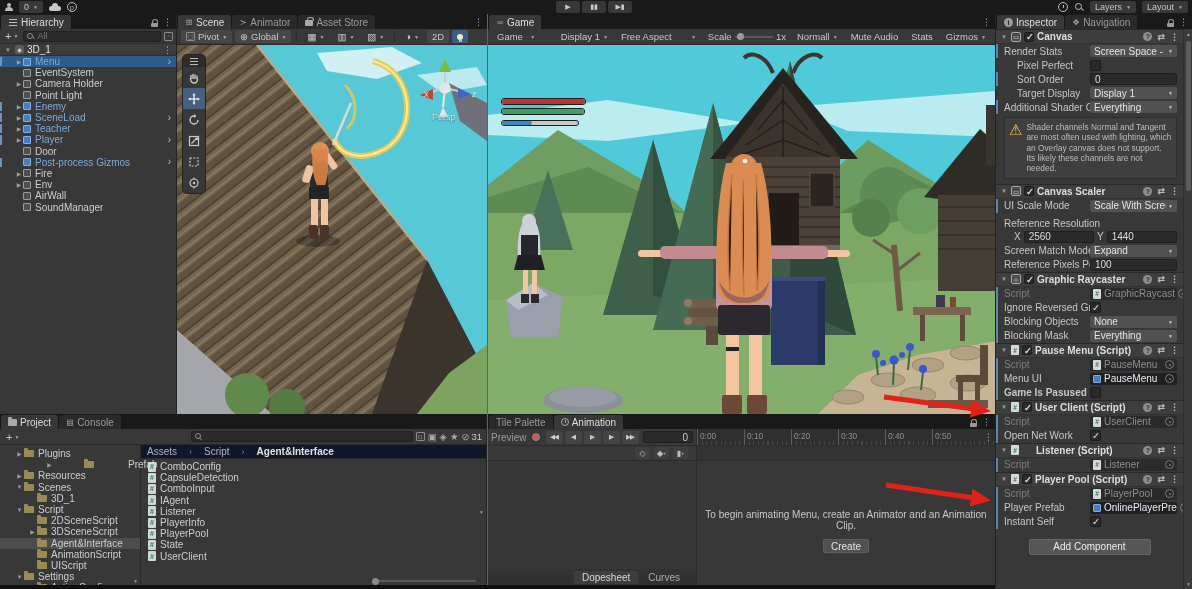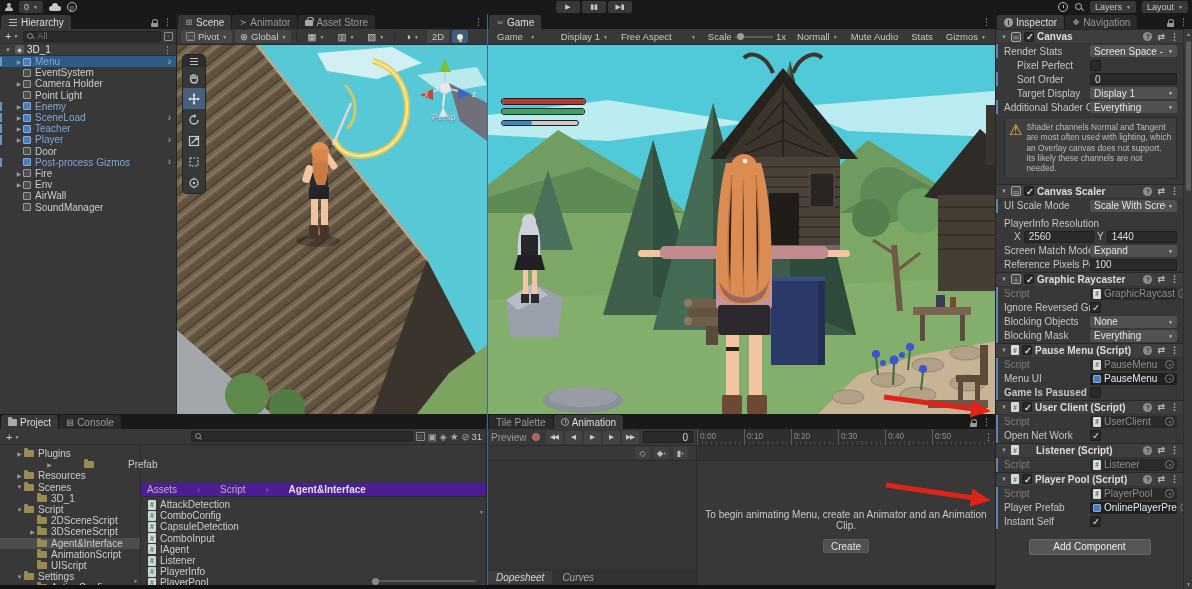--- a/index.html
+++ b/index.html
@@ -141,21 +141,21 @@
   #project { left:0; top:414px; width:487px; height:175px; border-right:1px solid #232323; }
   .proj-main { position:absolute; left:0; top:31px; right:0; bottom:4px; display:flex; }
   .ptree { width:141px; border-right:1px solid #2A2A2A; position:relative; padding-top:3px; }
   .prow { display:flex; align-items:center; height:11.2px; color:#CDCDCD; white-space:nowrap; }
   .prow.sel { background:#4D4D4D; }
   .fexp { font-size:6px; color:#9A9A9A; width:9px; flex:none; text-align:center; visibility:hidden; }
   .fexp.show { visibility:visible; }
   .folder-ico { width:10px; height:7px; background:#9A8B55; border-radius:1px; position:relative; margin-right:4px; flex:none; }
   .folder-ico::before { content:""; position:absolute; left:0; top:-2px; width:4px; height:2px; background:#9A8B55; border-radius:1px 1px 0 0; }
   .pfiles { flex:1; position:relative; }
-  .breadcrumb { height:14px; background:#4c1d95; border-bottom:1px solid #2B2B2B; display:flex; align-items:center; gap:20px; padding:0 6px; color:#B5B5B5;margin-top:38px; }
+  .breadcrumb { height:14px; background:#0f172a; border-bottom:1px solid #2B2B2B; display:flex; align-items:center; gap:12px; padding:0 6px; color:#B5B5B5; }
   .breadcrumb .last { font-weight:bold; color:#E0E0E0; }
   .bc-sep { color:#8A8A8A; font-size:9px; }
   .filelist { padding-top:2px; }
   .frow { display:flex; align-items:center; height:11.2px; padding-left:7px; color:#CDCDCD; }
   .csicon { width:8px; height:10px; background:#CFD8D2; border-radius:1px; font-size:7px; font-weight:bold; color:#2E7D5B; display:flex; align-items:center; justify-content:center; margin-right:4px; flex:none; }
   .zoom-slider { position:absolute; right:10px; bottom:3px; width:104px; height:2px; background:#5A5A5A; border-radius:1px; }
   .zoom-knob { position:absolute; left:0; top:-2.5px; width:7px; height:7px; border-radius:50%; background:#8A8A8A; }
   .mini-scroll { position:absolute; width:9px; background:#333; }
   .mini-scroll .arr { position:absolute; left:0; width:9px; text-align:center; font-size:5px; color:#9A9A9A; }
 
@@ -172,21 +172,21 @@
            background-size:100% 4px; background-position:0 bottom; background-repeat:no-repeat; }
   .tickcell { width:47px; flex:none; border-left:1px solid #5E5E5E; color:#8F8F8F; font-size:8.3px; padding:2px 0 0 2px; }
   .keyrow { height:15px; display:flex; background:#383838; border-bottom:1px solid #2C2C2C; }
   .keyrow-left { width:209px; border-right:1px solid #2A2A2A; display:flex; align-items:center; justify-content:flex-end; gap:4px; padding-right:8px; }
   .keybtn { width:15px; height:12px; background:#404040; border-radius:2px; color:#BDBDBD; font-size:8px; display:flex; align-items:center; justify-content:center; }
   .keybtn sup { font-size:5px; }
   .anim-content { position:absolute; left:0; top:47px; right:0; bottom:20px; display:flex; }
   .anim-content-left { width:209px; border-right:1px solid #2A2A2A; background:#363636; }
   .anim-content-right { flex:1; text-align:center; padding-top:48px; color:#C8C8C8; }
   .createbtn { margin:8px auto 8px; width:46px; height:14px; background:#515151; border:1px solid #5E5E5E; border-radius:2px; color:#E4E4E4; display:flex; align-items:center; justify-content:center; }
-  .sheet-tabs { position:absolute; left:0; bottom:4px; width:209px; height:16px; background:#323232; border-right:1px solid #2A2A2A; display:flex; align-items:center; justify-content:flex-start; gap:2px; padding-right:8px;font-style:italic; }
+  .sheet-tabs { position:absolute; left:0; bottom:4px; width:209px; height:16px; background:#323232; border-right:1px solid #2A2A2A; display:flex; align-items:center; justify-content:flex-end; gap:2px; padding-right:8px; }
   .sheet-tab { padding:1px 8px; color:#ABABAB; border-radius:2px; }
   .sheet-tab.active { background:#3E3E3E; color:#D5D5D5; }
 
   #bottomstrip { position:absolute; left:0; top:585px; width:995px; height:4px; background:#111; }
   #arrow-overlay { position:absolute; left:0; top:0; width:1192px; height:589px; pointer-events:none; z-index:50; }
 </style>
 </head>
 <body>
 
 <div id="root">
@@ -839,21 +839,21 @@
         <div class="row override">
             <span class="rlabel">UI Scale Mode</span>
             <span class="ctrl">
               <span class="dropdown">
                 <span class="val">Scale With Screen</span>
                 <span class="dd-arrow">▼</span>
               </span>
             </span>
           </div>
         <div style="height:4px"></div>
-        <div class="subhead">PlayerInfo Resolution</div>
+        <div class="subhead">Reference Resolution</div>
         <div class="xyrow">
           <span class="xylab">X</span>
           <span class="tfield" style="flex:1">
               <span>2560</span>
             </span>
           <span class="xylab">Y</span>
           <span class="tfield" style="flex:1">
               <span>1440</span>
             </span>
         </div>
@@ -1222,24 +1222,20 @@
       <div class="pfiles">
         <div class="breadcrumb">
           <span>Assets</span>
             <span class="bc-sep">›</span>
           <span>Script</span>
             <span class="bc-sep">›</span>
           <span class="last">Agent&amp;Interface</span>
         </div>
         <div class="filelist">
 
-            <div class="frow">
-              <span class="csicon">#</span>
-              <span>AttackDetection</span>
-            </div>
 
             <div class="frow">
               <span class="csicon">#</span>
               <span>ComboConfig</span>
             </div>
 
             <div class="frow">
               <span class="csicon">#</span>
               <span>CapsuleDetection</span>
             </div>

